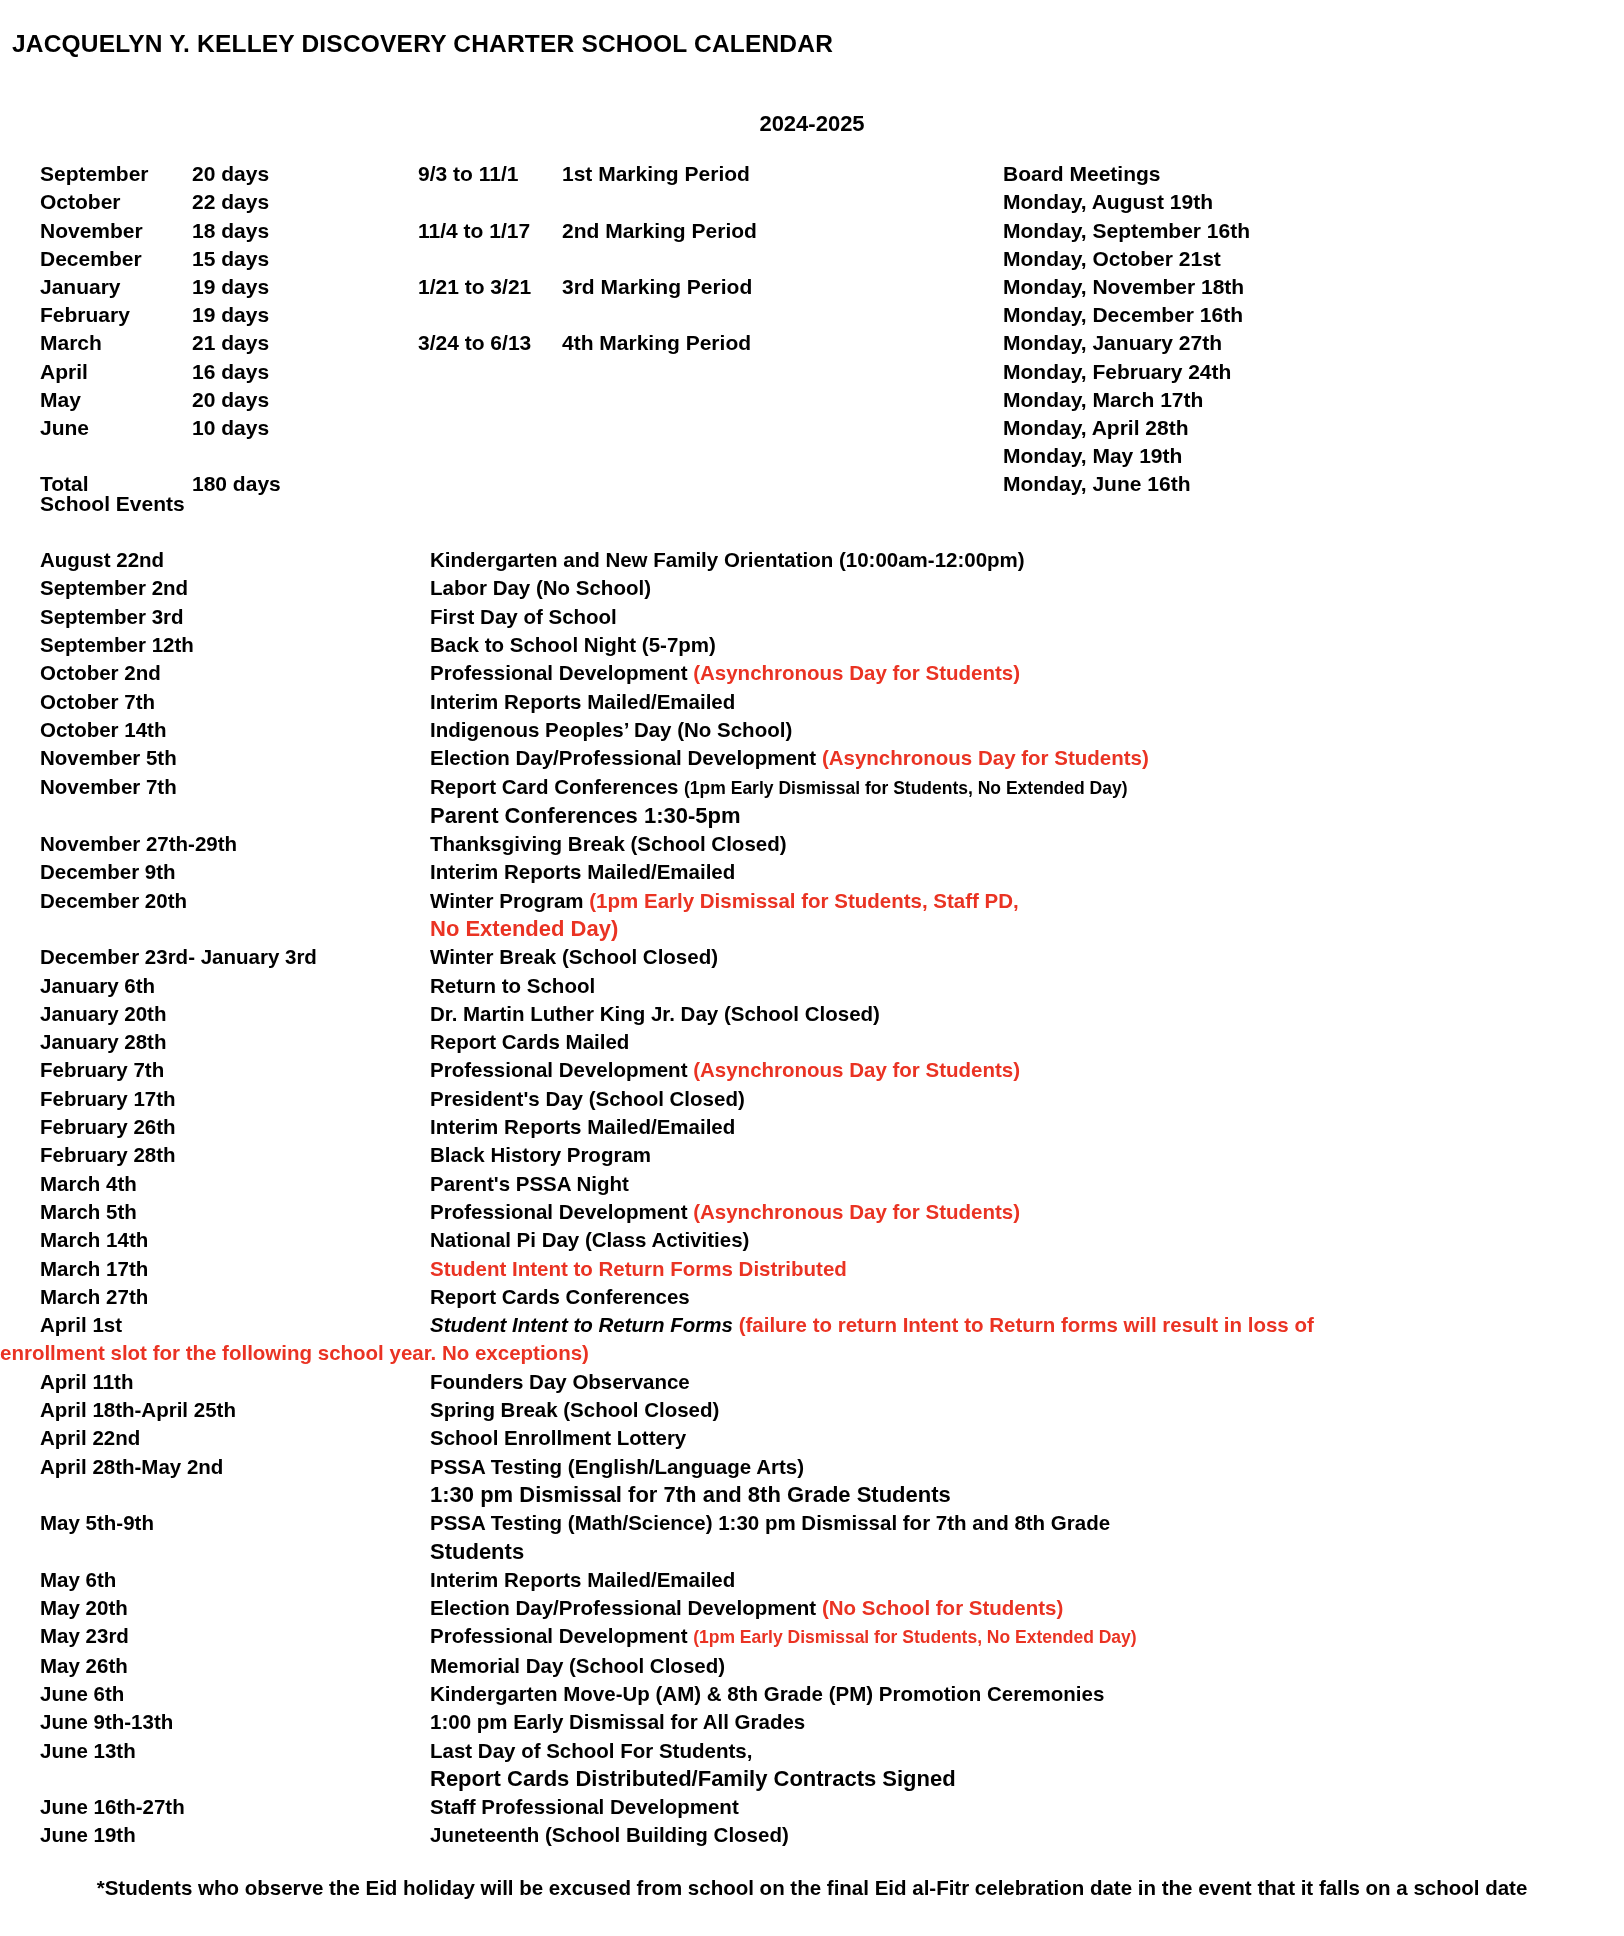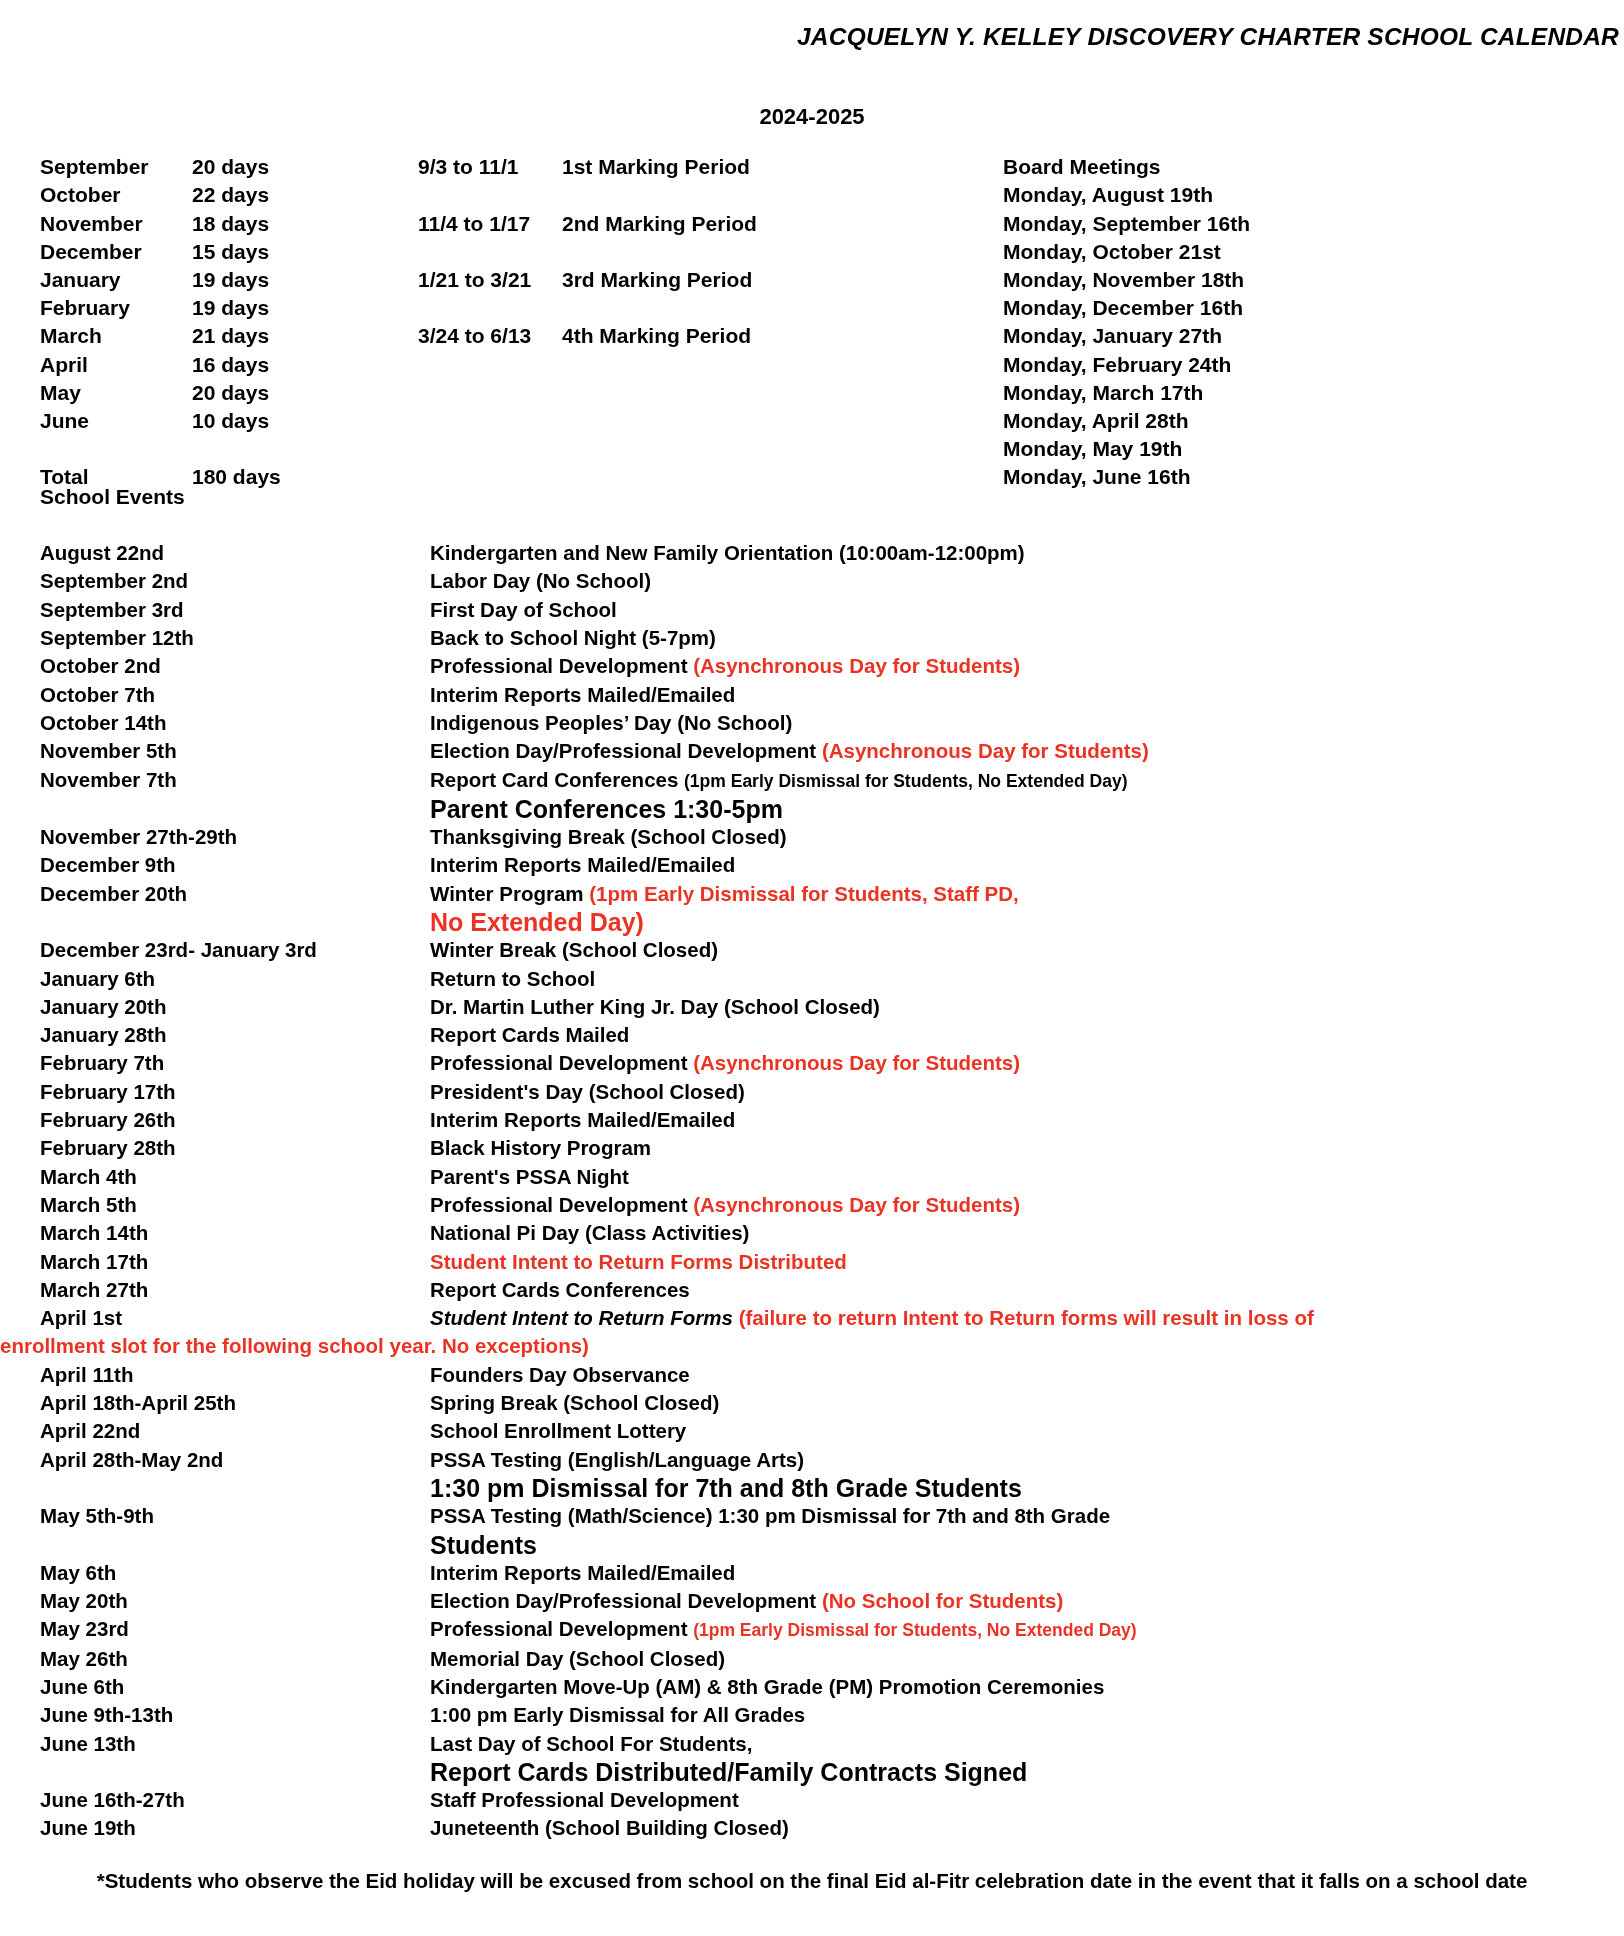--- a/index.html
+++ b/index.html
@@ -17,28 +17,27 @@
   .page {
     position: relative;
     width: 1624px;
     height: 1936px;
     box-sizing: border-box;
     padding: 0;
   }
 
   
   .doc-title {
-    text-align: right;
+    text-align: left;
     font-size: 24.5px;
     font-weight: bold;
     letter-spacing: 0.2px;
-    margin: 5px;
+    margin: 12px;
     padding-top: 19px;
     line-height: 1.1;
-    font-style: italic;
   }
   .doc-subtitle {
     text-align: center;
     font-size: 22px;
     font-weight: bold;
     margin: 16px;
     padding-top: 38px;
     line-height: 1.1;
   }
 
@@ -113,21 +112,21 @@
     display: inline-block;
     width: 390px;
     vertical-align: top;
   }
   .event-desc {
     display: inline-block;
     vertical-align: top;
   }
   .event-cont {
     padding-left: 430px;
-    font-size: 25px;
+    font-size: 22px;
     font-weight: bold;
     line-height: 28.3px;
     white-space: nowrap;
   }
   .red { color: #EA3323; }
   .small { font-size: 17.5px; }
   .ital { font-style: italic; }
   .wrapline {
     font-size: 20.5px;
     font-weight: bold;

